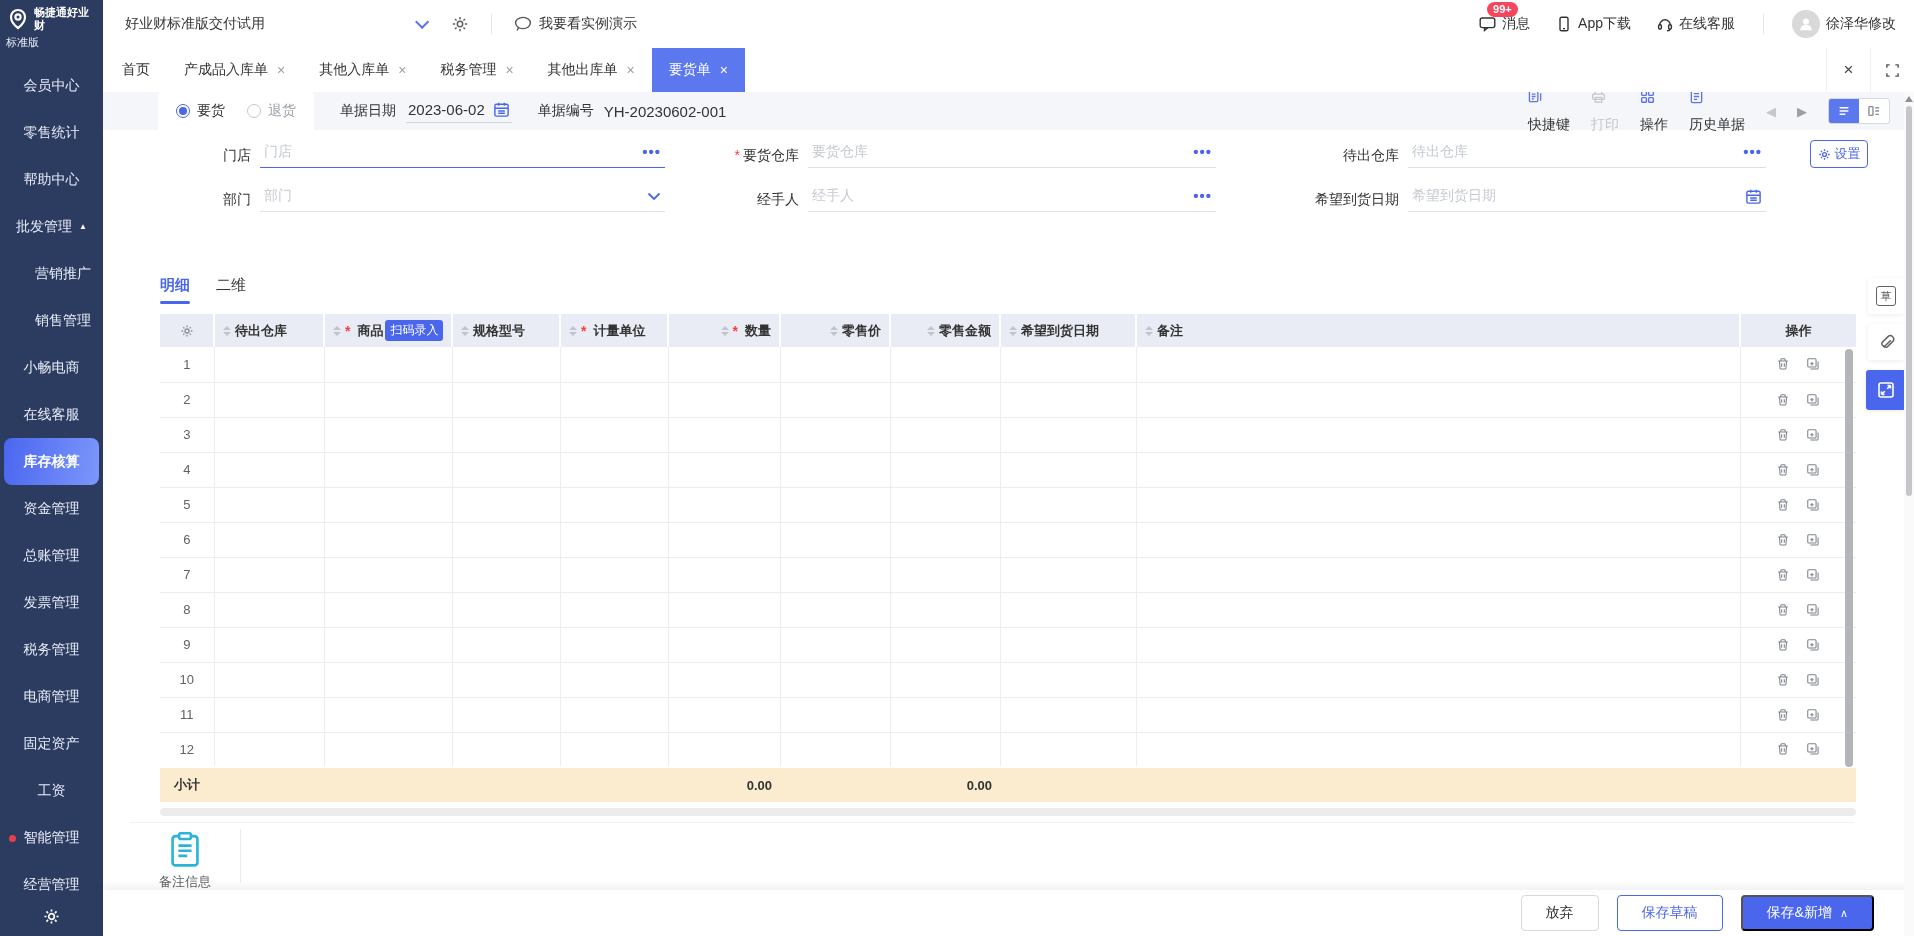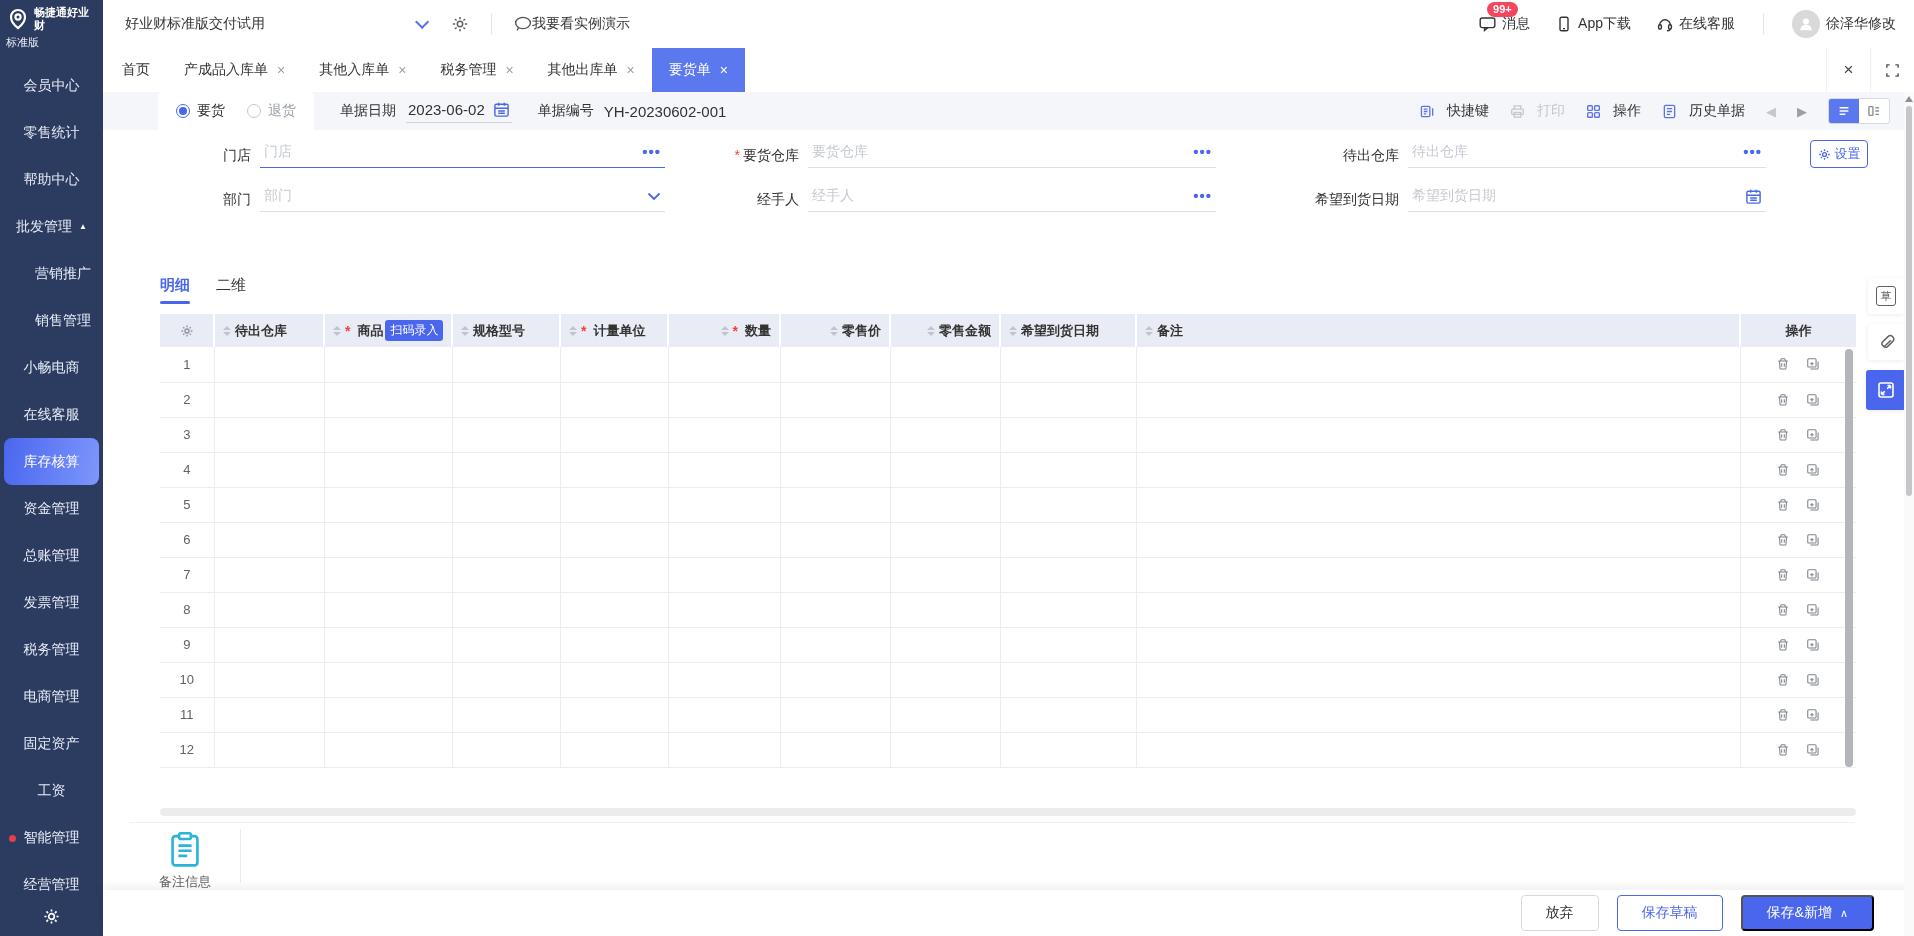--- a/index.html
+++ b/index.html
@@ -14,32 +14,32 @@
   
   .sidebar{position:absolute;left:0;top:0;width:103px;height:936px;background:var(--sidebar-bg);z-index:5;}
   .logo-block{padding:6px 6px 2px 6px;color:#fff;}
   .logo-row{display:flex;align-items:center;gap:4px;}
   .logo-mark{width:24px;height:24px;flex:0 0 auto;}
   .logo-title{font-size:11px;font-weight:bold;line-height:13px;}
   .logo-sub{font-size:11px;color:#e8ecf8;margin-top:3px;}
   .sb-menu{position:absolute;top:62px;left:0;right:0;bottom:26px;display:flex;flex-direction:column;overflow:hidden;text-align:right;}
   .sb-item{position:relative;height:47px;flex:0 0 47px;display:flex;align-items:center;justify-content:center;color:#e8ecf8;font-size:14px;cursor:pointer;}
   .sb-item.sub{padding-left:23px;}
-  .sb-item.active{margin:0 4px;border-radius:8px;background:linear-gradient(100deg,#4a66ef 0%,#7d97fb 100%);color:#fff;font-weight:normal;}
+  .sb-item.active{margin:0 4px;border-radius:8px;background:linear-gradient(100deg,#4a66ef 0%,#7d97fb 100%);color:#fff;font-weight:bold;}
   .sb-caret{font-size:8px;margin-left:7px;color:#fff;}
   .sb-dot{position:absolute;left:9px;top:50%;margin-top:-3px;width:7px;height:7px;border-radius:50%;background:#e3404a;}
   .sb-bottom{position:absolute;bottom:0;left:0;right:0;height:40px;background:linear-gradient(180deg,rgba(44,59,96,0) 0%,var(--sidebar-bg) 45%);display:flex;align-items:center;justify-content:center;}
 
   
   .topbar{position:absolute;left:103px;top:0;right:0;height:48px;background:#fff;display:flex;align-items:center;padding:0 18px 0 22px;z-index:4;}
   .org-select{display:flex;align-items:center;justify-content:space-between;width:300px;font-size:14px;color:#333;cursor:pointer;}
   .chev-down{width:10px;height:10px;border-right:2px solid #5a74ee;border-bottom:2px solid #5a74ee;transform:rotate(45deg) translateY(-3px);}
   .tb-gear{margin-left:26px;cursor:pointer;display:flex;}
   .v-div{width:1px;height:20px;background:#e3e5e9;margin:0 22px;}
-  .demo-link{display:flex;align-items:center;font-size:14px;color:#333;cursor:pointer;}
+  .demo-link{display:flex;align-items:center;gap:7px;font-size:14px;color:#333;cursor:pointer;}
   .top-right{margin-left:auto;display:flex;align-items:center;gap:26px;}
   .top-item{display:flex;align-items:center;gap:6px;font-size:14px;color:#333;cursor:pointer;position:relative;}
   .badge{position:absolute;top:-13px;left:8px;background:var(--badge-red);color:#fff;font-size:11px;line-height:15px;padding:0 6px;border-radius:8px;font-weight:bold;}
   .avatar{width:28px;height:28px;border-radius:50%;background:#d9d9d9;display:flex;align-items:center;justify-content:center;}
 
   
   .tabbar{position:absolute;left:103px;top:48px;right:0;height:44px;background:#fff;display:flex;align-items:stretch;z-index:3;}
   .tabs{display:flex;flex:1;padding-left:2px;}
   .tab{display:flex;align-items:center;gap:9px;padding:0 17px;font-size:14px;color:#333;cursor:pointer;white-space:nowrap;}
   .tab .tab-x{color:#9aa0a8;font-size:14px;line-height:1;}
@@ -52,21 +52,21 @@
   .radio-seg{height:38px;background:#fff;border-radius:4px 4px 0 0;display:flex;align-items:center;gap:22px;padding:0 18px;margin-left:55px;}
   .radio{display:flex;align-items:center;gap:7px;font-size:14px;color:#333;cursor:pointer;}
   .rdot{width:14px;height:14px;border-radius:50%;border:1px solid var(--accent);position:relative;background:#fff;}
   .radio.sel .rdot::after{content:'';position:absolute;inset:2px;border-radius:50%;background:var(--accent);}
   .radio.unsel{color:#9aa0a8;}
   .radio.unsel .rdot{border-color:#c4c8d0;}
   .tb-label{font-size:14px;color:#333;margin-left:26px;}
   .tb-date{display:flex;align-items:center;gap:8px;margin-left:10px;padding:1px 2px 4px;border-bottom:1px solid #cfd3da;font-size:15px;color:#333;cursor:text;}
   .tb-val{font-size:15px;color:#333;margin-left:10px;}
   .tool-right{margin-left:auto;display:flex;align-items:center;gap:21px;padding-right:24px;}
-  .tool-btn{display:flex;align-items:center;gap:12px;font-size:14px;color:#333;cursor:pointer;}
+  .tool-btn{display:flex;gap:12px;font-size:14px;color:#333;cursor:pointer;flex-direction:column;}
   .tool-btn.disabled{color:#c3c7cf;cursor:default;}
   .nav-arrow{font-size:13px;color:#c3c7cf;cursor:pointer;}
   .nav-arrow.dark{color:#9aa0a8;}
   .view-toggle{display:flex;border:1px solid #d5d9e2;border-radius:3px;overflow:hidden;background:#fff;}
   .vt-cell{width:30px;height:24px;display:flex;align-items:center;justify-content:center;cursor:pointer;}
   .vt-cell.on{background:var(--tab-active);}
 
   
   .content{position:absolute;left:103px;top:130px;right:0;bottom:46px;background:#fff;overflow:hidden;z-index:1;}
 
@@ -943,20 +943,33 @@
                   <span class="op-btn">
                     <svg viewBox="0 0 16 16" width="14" height="14" fill="none" stroke="#7d828c" stroke-width="1.2">
                       <rect x="2" y="2" width="9.5" height="9.5" rx="1.2"></rect>
                       <path d="M13.8 5v7.6a1.2 1.2 0 0 1-1.2 1.2H5"></path>
                       <path d="M6.8 6.8v4M4.8 8.8h4" transform="translate(0,-1.2)"></path>
                     </svg>
                   </span>
                 </div>
               </td>
             </tr>
+            <tr class="subtotal">
+              <td class="idx">小计</td>
+              <td></td>
+              <td></td>
+              <td></td>
+              <td></td>
+              <td class="qty-num">0.00</td>
+              <td></td>
+              <td class="qty-num">0.00</td>
+              <td></td>
+              <td></td>
+              <td></td>
+            </tr>
           </tbody>
       </table>
       <div class="vscroll-thumb"></div>
     </div>
     <div class="hscroll"></div>
 
     <div class="remark">
       <div class="remark-ico">
         <span style="display:flex;">
           <svg viewBox="0 0 24 26" width="36" height="38" fill="none" stroke="#29b4d8" stroke-width="1.8">

